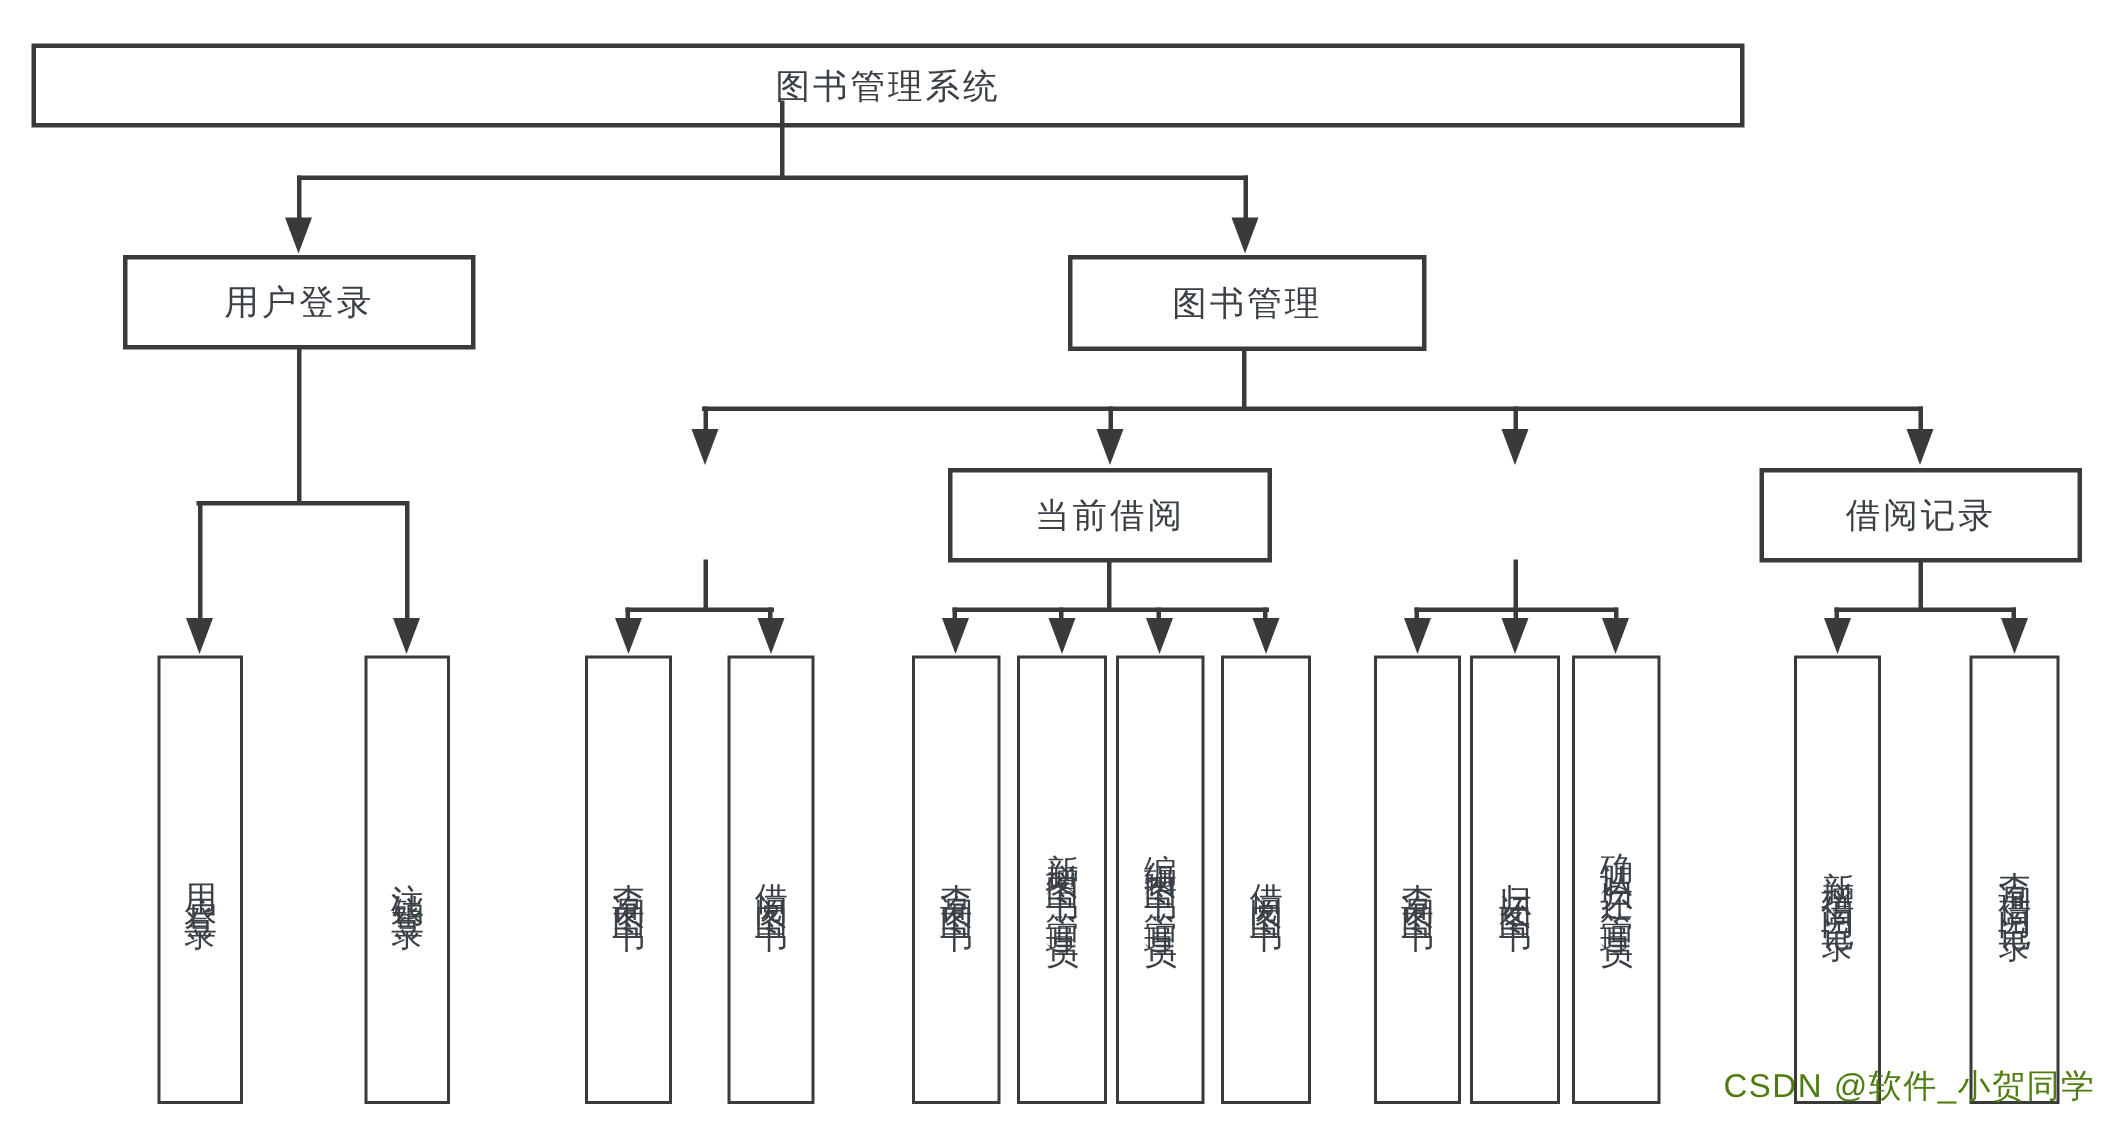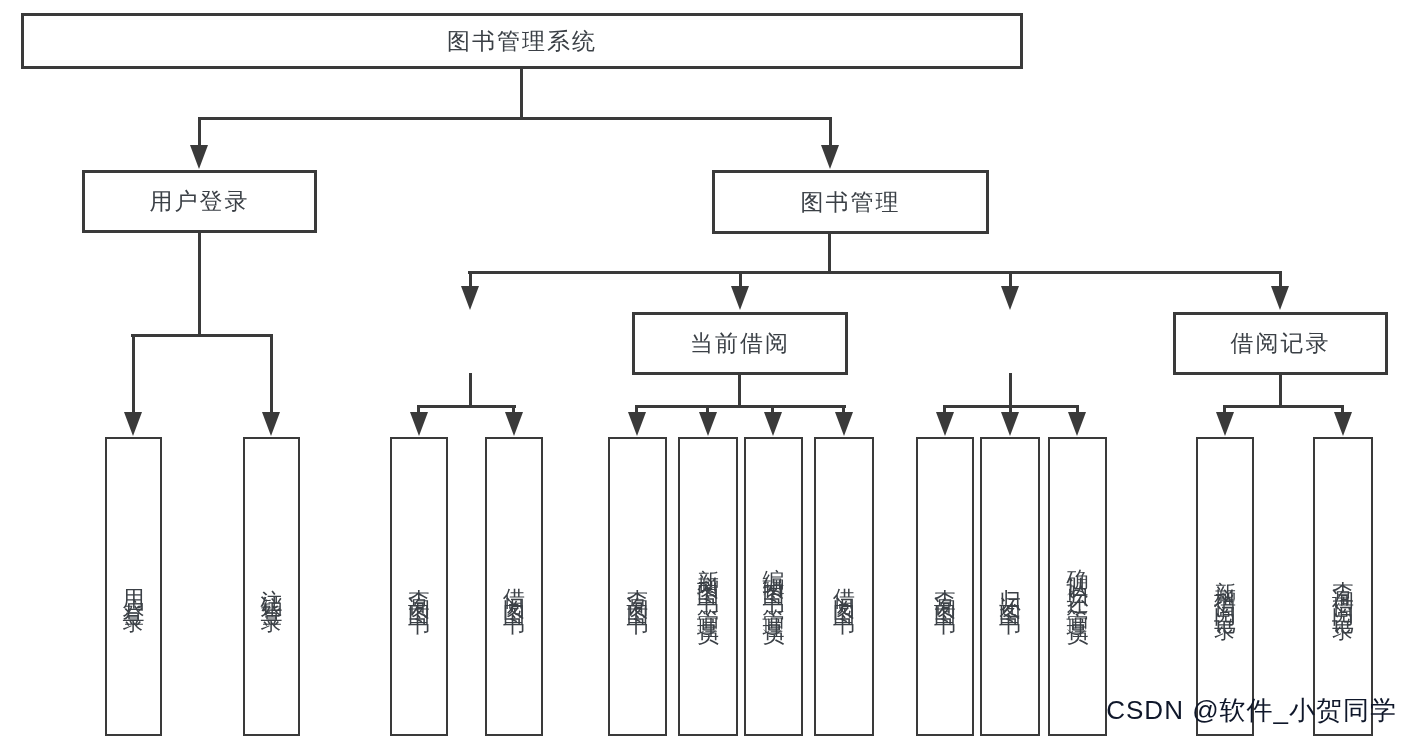--- a/index.html
+++ b/index.html
@@ -12,35 +12,35 @@
     display:flex;align-items:center;justify-content:center;
     font-size:23px;letter-spacing:2px;box-sizing:border-box;white-space:nowrap;
   }
   .leaf{
     position:absolute;top:437px;height:299px;border:2.5px solid #3a3a3a;background:#fff;
     display:flex;align-items:center;justify-content:center;box-sizing:border-box;
   }
   .vtx{writing-mode:vertical-rl;text-orientation:mixed;font-size:22px;letter-spacing:8px;line-height:1.1;}
   .ln{position:absolute;background:#3a3a3a;}
   .ah{position:absolute;width:0;height:0;border-left:9px solid transparent;border-right:9px solid transparent;border-top:24px solid #3a3a3a;}
-  .wm{position:absolute;right:8px;bottom:19px;font-size:26px;color:#0f172a;letter-spacing:1px;z-index:5;}
+  .wm{position:absolute;right:8px;bottom:8px;font-size:22px;color:#4d7c0f;letter-spacing:1px;z-index:5;}
 </style>
 </head>
 <body>
 
 <div class="canvas">
 
-  <div class="bx" style="left:21px;top:13px;width:1002px;height:56px;">
+  <div class="bx" style="left:21px;top:29px;width:1142px;height:56px;">
     <span>图书管理系统</span>
   </div>
 
   <div class="bx" style="left:82px;top:170px;width:235px;height:63px;">
     <span>用户登录</span>
   </div>
-  <div class="bx" style="left:712px;top:170px;width:277px;height:64px;">
+  <div class="bx" style="left:712px;top:170px;width:239px;height:64px;">
     <span>图书管理</span>
   </div>
 
   <div class="bx" style="left:632px;top:312px;width:216px;height:63px;">
     <span>当前借阅</span>
   </div>
   <div class="bx" style="left:1173px;top:312px;width:215px;height:63px;">
     <span>借阅记录</span>
   </div>
 

